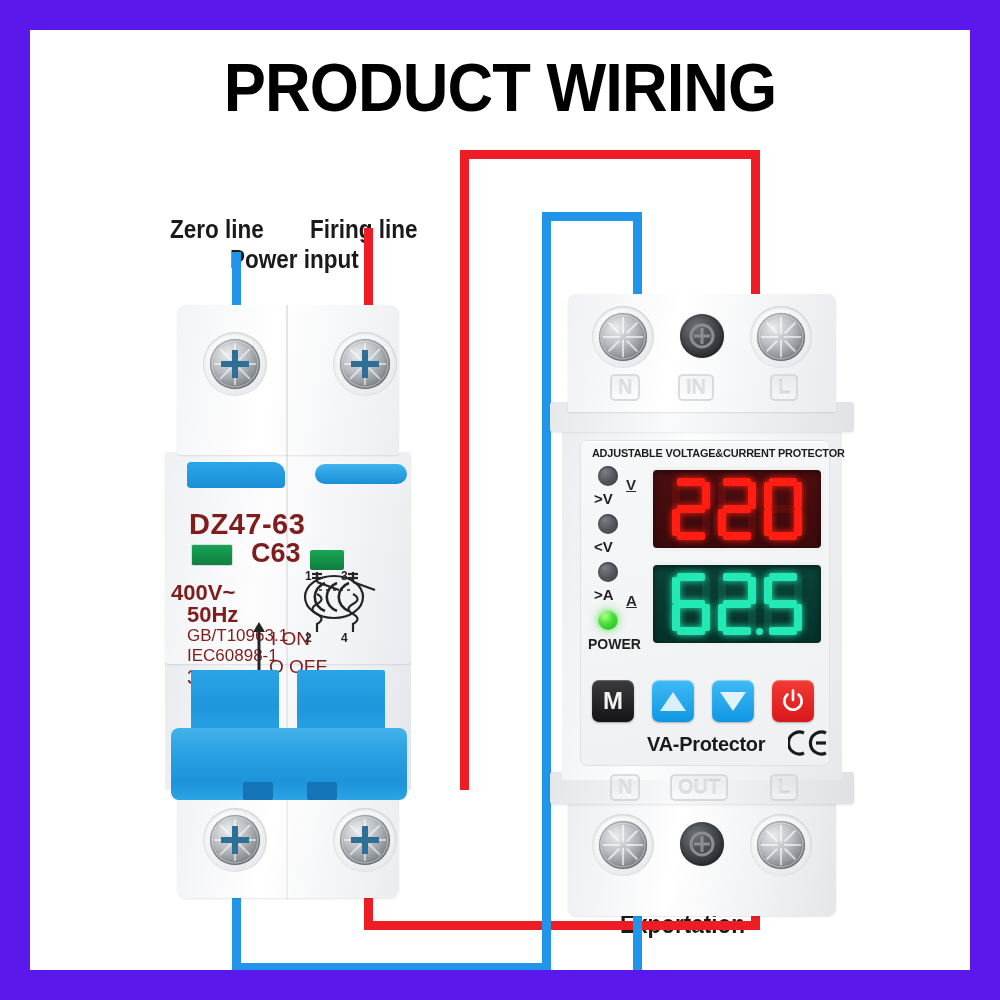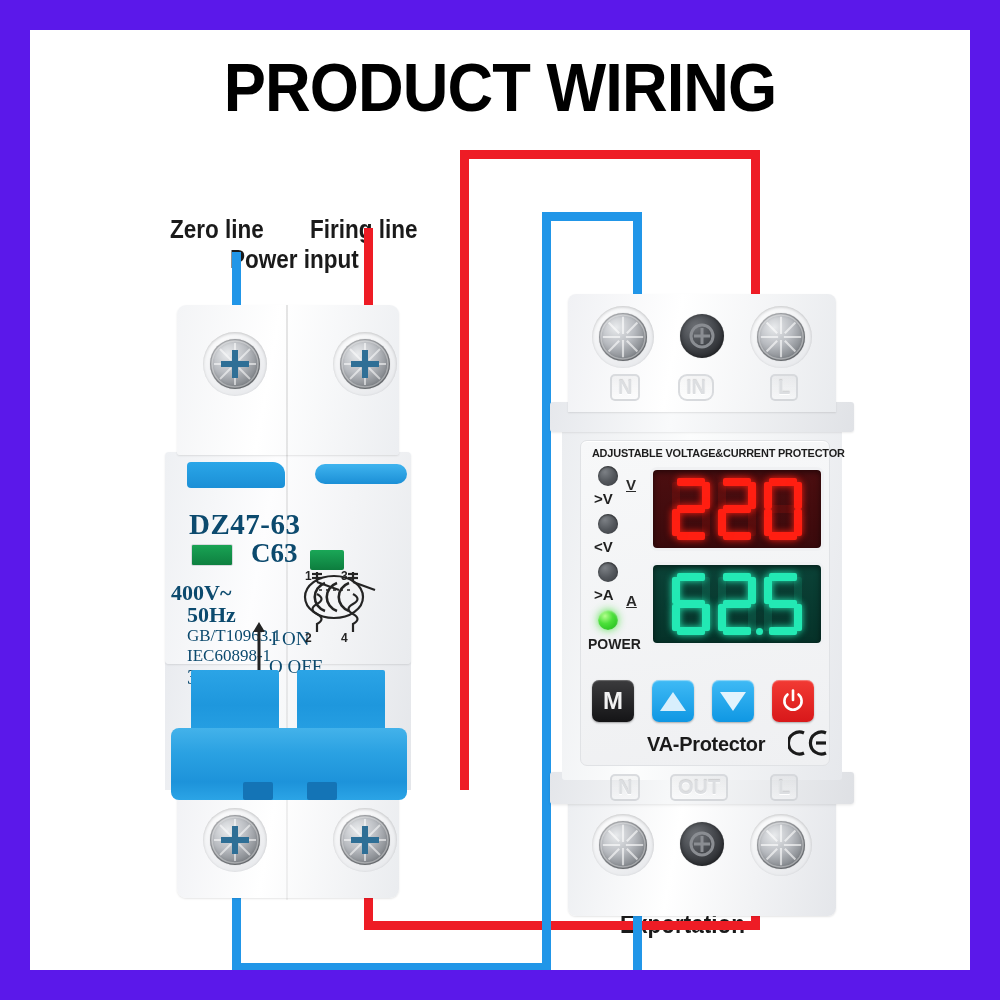--- a/index.html
+++ b/index.html
@@ -132,22 +132,22 @@
     background: linear-gradient(to bottom,#2aa6e8,#1b8fd6);
     border-radius: 4px;
   }
   #band-l { left: 32px; top: 182px; width: 98px; border-radius: 4px 12px 4px 4px; }
   #band-r { left: 160px; top: 184px; width: 92px; height: 20px; border-radius: 10px;
             background: linear-gradient(to bottom,#3fb4ef,#1b8fd6); }
 
   
   .brk-print {
     position: absolute;
-    font-family: Liberation Serif, serif;
-    color: #0c4a6e;
+    font-family: Liberation Sans, sans-serif;
+    color: #7f1d1d;
     white-space: nowrap;
   }
   #brk-model { left: 34px; top: 228px; font-size: 29px; font-weight: bold; letter-spacing: .5px; }
   #brk-curve { left: 96px; top: 258px; font-size: 27px; font-weight: bold; }
   #brk-volt  { left: 16px; top: 300px; font-size: 22px; font-weight: bold; }
   #brk-freq  { left: 32px; top: 322px; font-size: 22px; font-weight: bold; }
   #brk-std1  { left: 32px; top: 346px; font-size: 17px; }
   #brk-std2  { left: 32px; top: 366px; font-size: 17px; }
   #brk-break { left: 32px; top: 386px; font-size: 20px; }
   #brk-on    { left: 116px; top: 348px; font-size: 19px; text-align: right; }
@@ -658,21 +658,21 @@
               <line x1="28" y1="25" x2="46" y2="25"></line>
             <line x1="10" y1="10" x2="21" y2="21"></line>
               <line x1="29" y1="29" x2="40" y2="40"></line>
             <line x1="40" y1="10" x2="29" y2="21"></line>
               <line x1="21" y1="29" x2="10" y2="40"></line>
           </g>
         </svg>
       </div>
 
       <div class="emboss" style="left:70px; top:112px;">N</div>
-      <div class="emboss" style="left:138px; top:112px;border-radius:9px;">IN</div>
+      <div class="emboss" style="left:138px; top:112px;">IN</div>
       <div class="emboss" style="left:230px; top:112px;">L</div>
 
       <div class="faceplate"></div>
       <div id="prot-heading">ADJUSTABLE VOLTAGE&amp;CURRENT PROTECTOR</div>
 
       <div class="display" id="disp-volt">
         <div class="seg-row" id="volt-digits">
             <div style="position: relative; width: 38px; height: 62px;">
               <div style="position: absolute; left: 4.8px; top: 0px; width: 28.4px; height: 8px; border-radius: 2px; background: rgb(255, 31, 18); opacity: 1; box-shadow: rgb(255, 31, 18) 0px 0px 7px;"></div>
               <div style="position: absolute; left: 30px; top: 4px; width: 8px; height: 27px; border-radius: 2px; background: rgb(255, 31, 18); opacity: 1; box-shadow: rgb(255, 31, 18) 0px 0px 7px;"></div>

